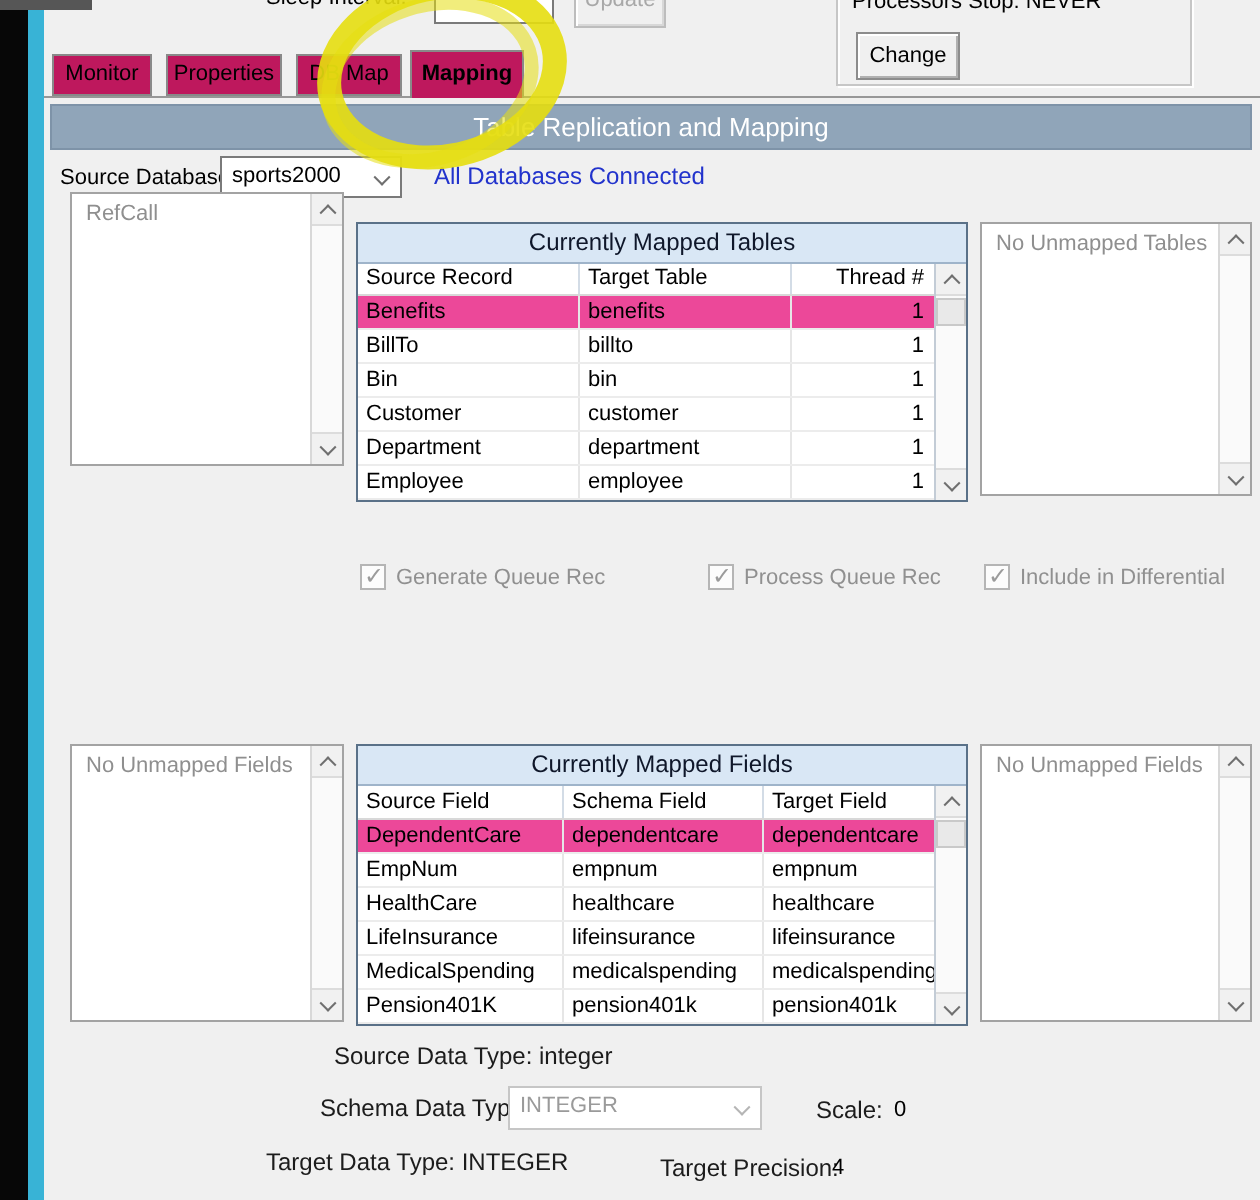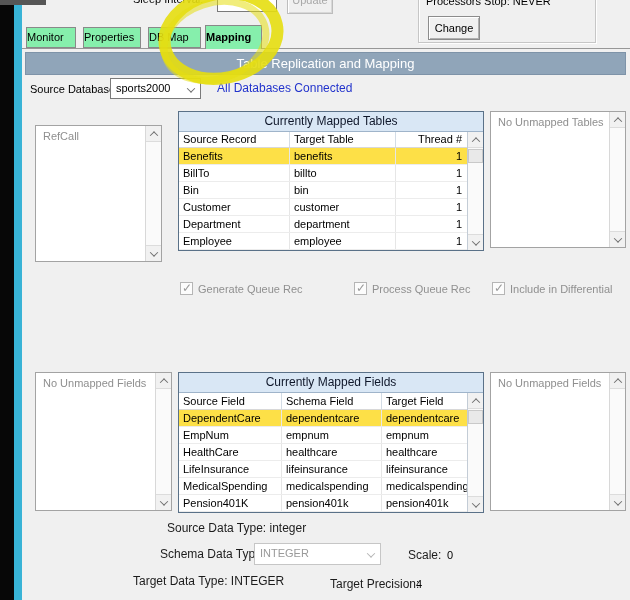--- a/index.html
+++ b/index.html
@@ -14,22 +14,22 @@
   .lbl{position:absolute;white-space:nowrap}
 
   .btn{position:absolute;background:#f0f0f0;border:1px solid #8c8c8c;
        box-shadow:inset 1px 1px 0 #fff,inset -1px -1px 0 #b0b0b0;
        text-align:center;font-size:11px;line-height:20px;overflow:hidden;white-space:nowrap}
   .btn.disabled{color:#a8a8a8;border-color:#bdbdbd;box-shadow:inset 1px 1px 0 #fff,inset -1px -1px 0 #d8d8d8}
 
   .groupbox{position:absolute;border:1px solid #c6c6c6;
             box-shadow:1px 1px 0 rgba(255,255,255,.9),inset 1px 1px 0 rgba(255,255,255,.9)}
 
-  .tab{position:absolute;top:27px;height:21px;background:#86efac;border:1px solid #898989;
-       text-align:left;line-height:19px;z-index:2}
+  .tab{position:absolute;top:27px;height:21px;background:#be185d;border:1px solid #898989;
+       text-align:center;line-height:19px;z-index:2}
   .tab.active{top:25px;height:24px;font-weight:bold;line-height:22px;border-bottom:none;z-index:3}
 
   .panel{position:absolute;left:22px;top:48px;width:608px;height:552px;
          border-top:1px solid #979797;background:#f0f0f0;z-index:1}
   .titlebar{position:absolute;left:25px;top:52px;width:601px;height:23px;background:#90a5b9;
             border:1px solid #7e93a8;color:#fff;text-align:center;line-height:21px;font-size:13px;z-index:2}
 
   .combo{position:absolute;background:#fff;border:1px solid #7a7a7a;line-height:19px;
          padding-left:5px;overflow:hidden;white-space:nowrap;z-index:2}
   .combo.disabled{border-color:#c6c6c6;color:#9a9a9a}
@@ -55,21 +55,21 @@
           background:#d9e7f5;border-bottom:1px solid #9fb4ca;font-size:12px;color:#0f172a}
   .ghead{position:absolute;left:0;right:16px;top:20px;display:flex;height:16px;line-height:15px;
          border-bottom:1px solid #d8d8d8;background:#fff}
   .ghead span{padding-left:4px;border-right:1px solid #d3dce6;overflow:hidden;white-space:nowrap}
   .rows{position:absolute;left:0;right:16px;bottom:0}
   .tgrid .rows{top:36px}
   .fgrid .rows{top:37px}
   .fgrid .ghead{height:17px;line-height:16px}
   .grow{display:flex;height:17px;line-height:16px;border-bottom:1px solid #ececec;background:#fff}
   .grow span{padding-left:4px;border-right:1px solid #e6e6e6;overflow:hidden;white-space:nowrap}
-  .grow.selected{background:#fde047}
+  .grow.selected{background:#ec4899}
   .grid .sb{top:20px;border-left:1px solid #c3ccd6}
 
   .tgrid .c1{width:111px}.tgrid .c2{width:106px}
   .tgrid .c3{width:71px;text-align:right;padding-right:5px;border-right:none}
   .fgrid .c1{width:103px}.fgrid .c2{width:100px}
   .fgrid .c3{width:85px;border-right:none}
 
   .cb{position:absolute;width:13px;height:13px;background:#fcfcfc;border:1px solid #b5b5b5;z-index:2}
   .cb.on::after{content:"\2713";position:absolute;left:1px;top:-2px;font-size:12px;color:#9b9b9b}
   .cblabel{position:absolute;color:#909090;z-index:2}
@@ -107,21 +107,21 @@
   <div class="combo" style="left:110px;top:78px;width:91px;height:21px">
     <span>sports2000</span>
     <span class="carrow">
         <i class="chev down"></i>
       </span>
   </div>
   <span class="lbl blue" style="left:217px;top:81px;z-index:2">All Databases Connected</span>
 
   <div class="groupbox" style="left:28px;top:104px;width:598px;height:228px"></div>
 
-  <div class="listbox" style="left:35px;top:125px;width:127px;height:137px">
+  <div class="listbox" style="left:35px;top:96px;width:137px;height:137px">
     <span class="ltext">RefCall</span>
     <div class="sb">
       <div class="sbtn up">
           <i class="chev up"></i>
         </div>
       <div class="sbtn down">
           <i class="chev down"></i>
         </div>
     </div>
   </div>

